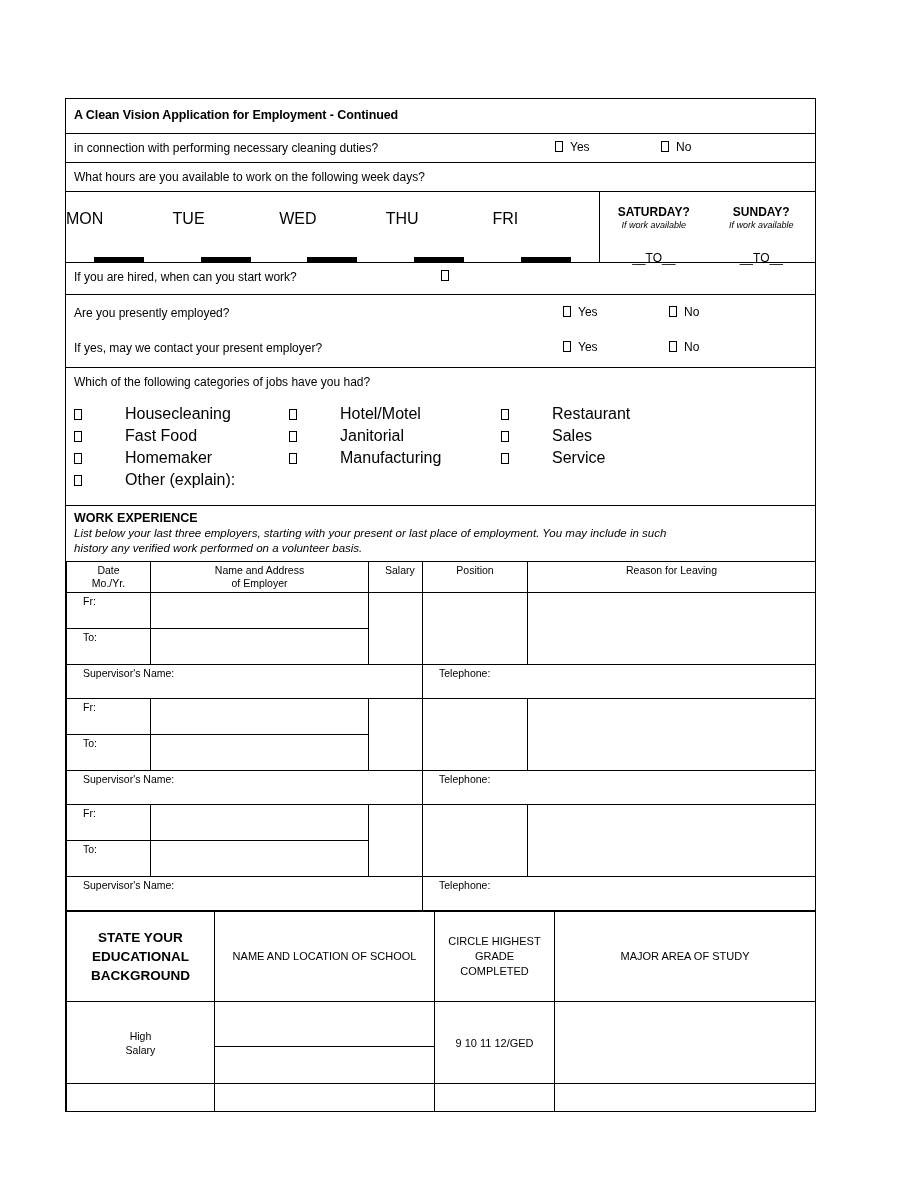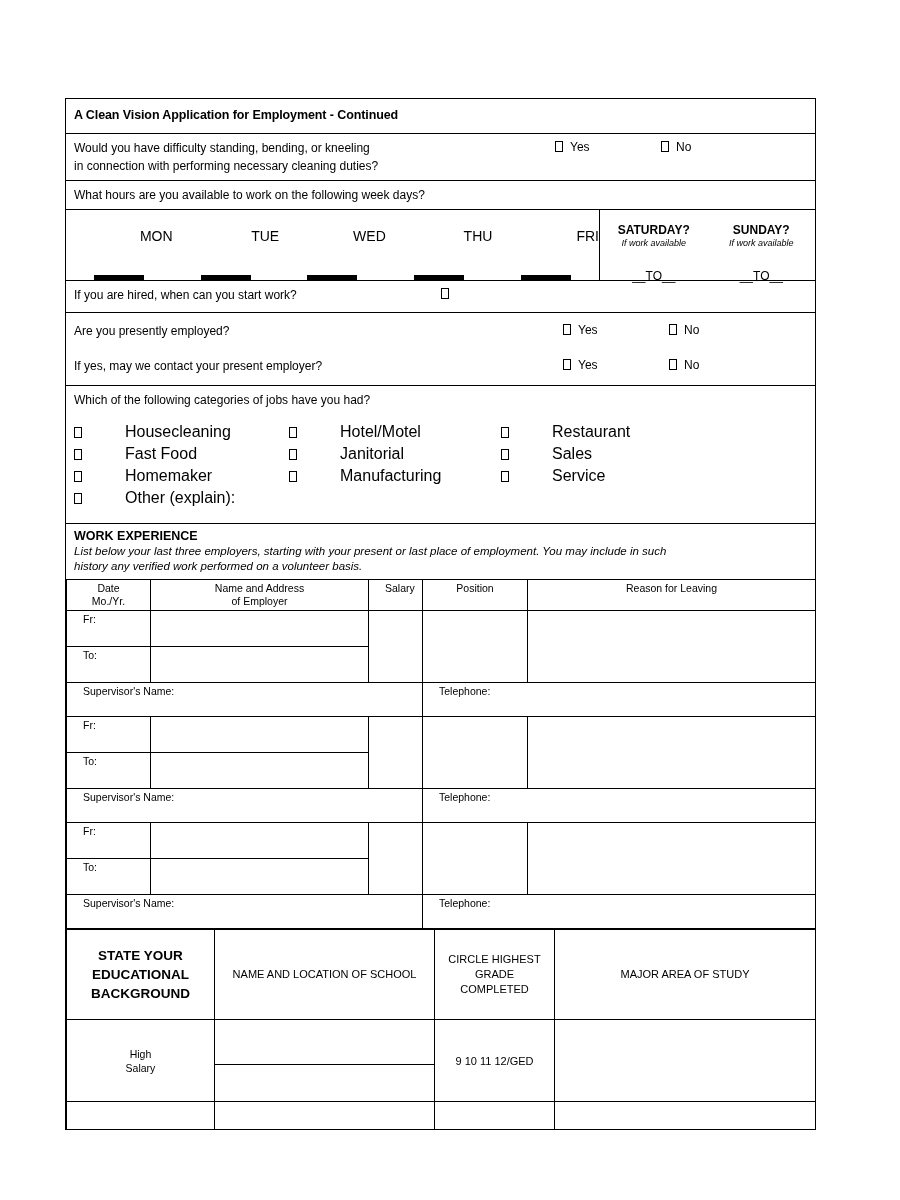--- a/index.html
+++ b/index.html
@@ -72,23 +72,23 @@
     box-sizing: border-box;
   }
   .weekdays {
     flex: 1 1 auto;
     display: flex;
     position: relative;
   }
   .wd {
     flex: 1 1 0;
     position: relative;
-    text-align: right;
+    text-align: left;
     padding-top: 18px;
-    font-size: 14px;
+    font-size: 16px;
   }
   .wd .mark {
     position: absolute;
     left: 50%;
     transform: translateX(-50%);
     bottom: 0px;
     width: 50px;
     height: 5px;
     background: #000;
   }
@@ -203,21 +203,20 @@
 </style>
 </head>
 <body>
 
 <div id="form-sheet">
 
   <div class="row title-bar">A Clean Vision Application for Employment - Continued</div>
 
   <div class="row pad">
     <div class="q-text">
-      <div>Would you have difficulty standing, bending, or kneeling</div>
       <div>in connection with performing necessary cleaning duties?</div>
     </div>
     <div class="yesno yes-pos" style="top:6px;">
       <span class="cb"></span><span>Yes</span>
     </div>
     <div class="yesno no-pos" style="top:6px;">
       <span class="cb"></span><span>No</span>
     </div>
   </div>
 

